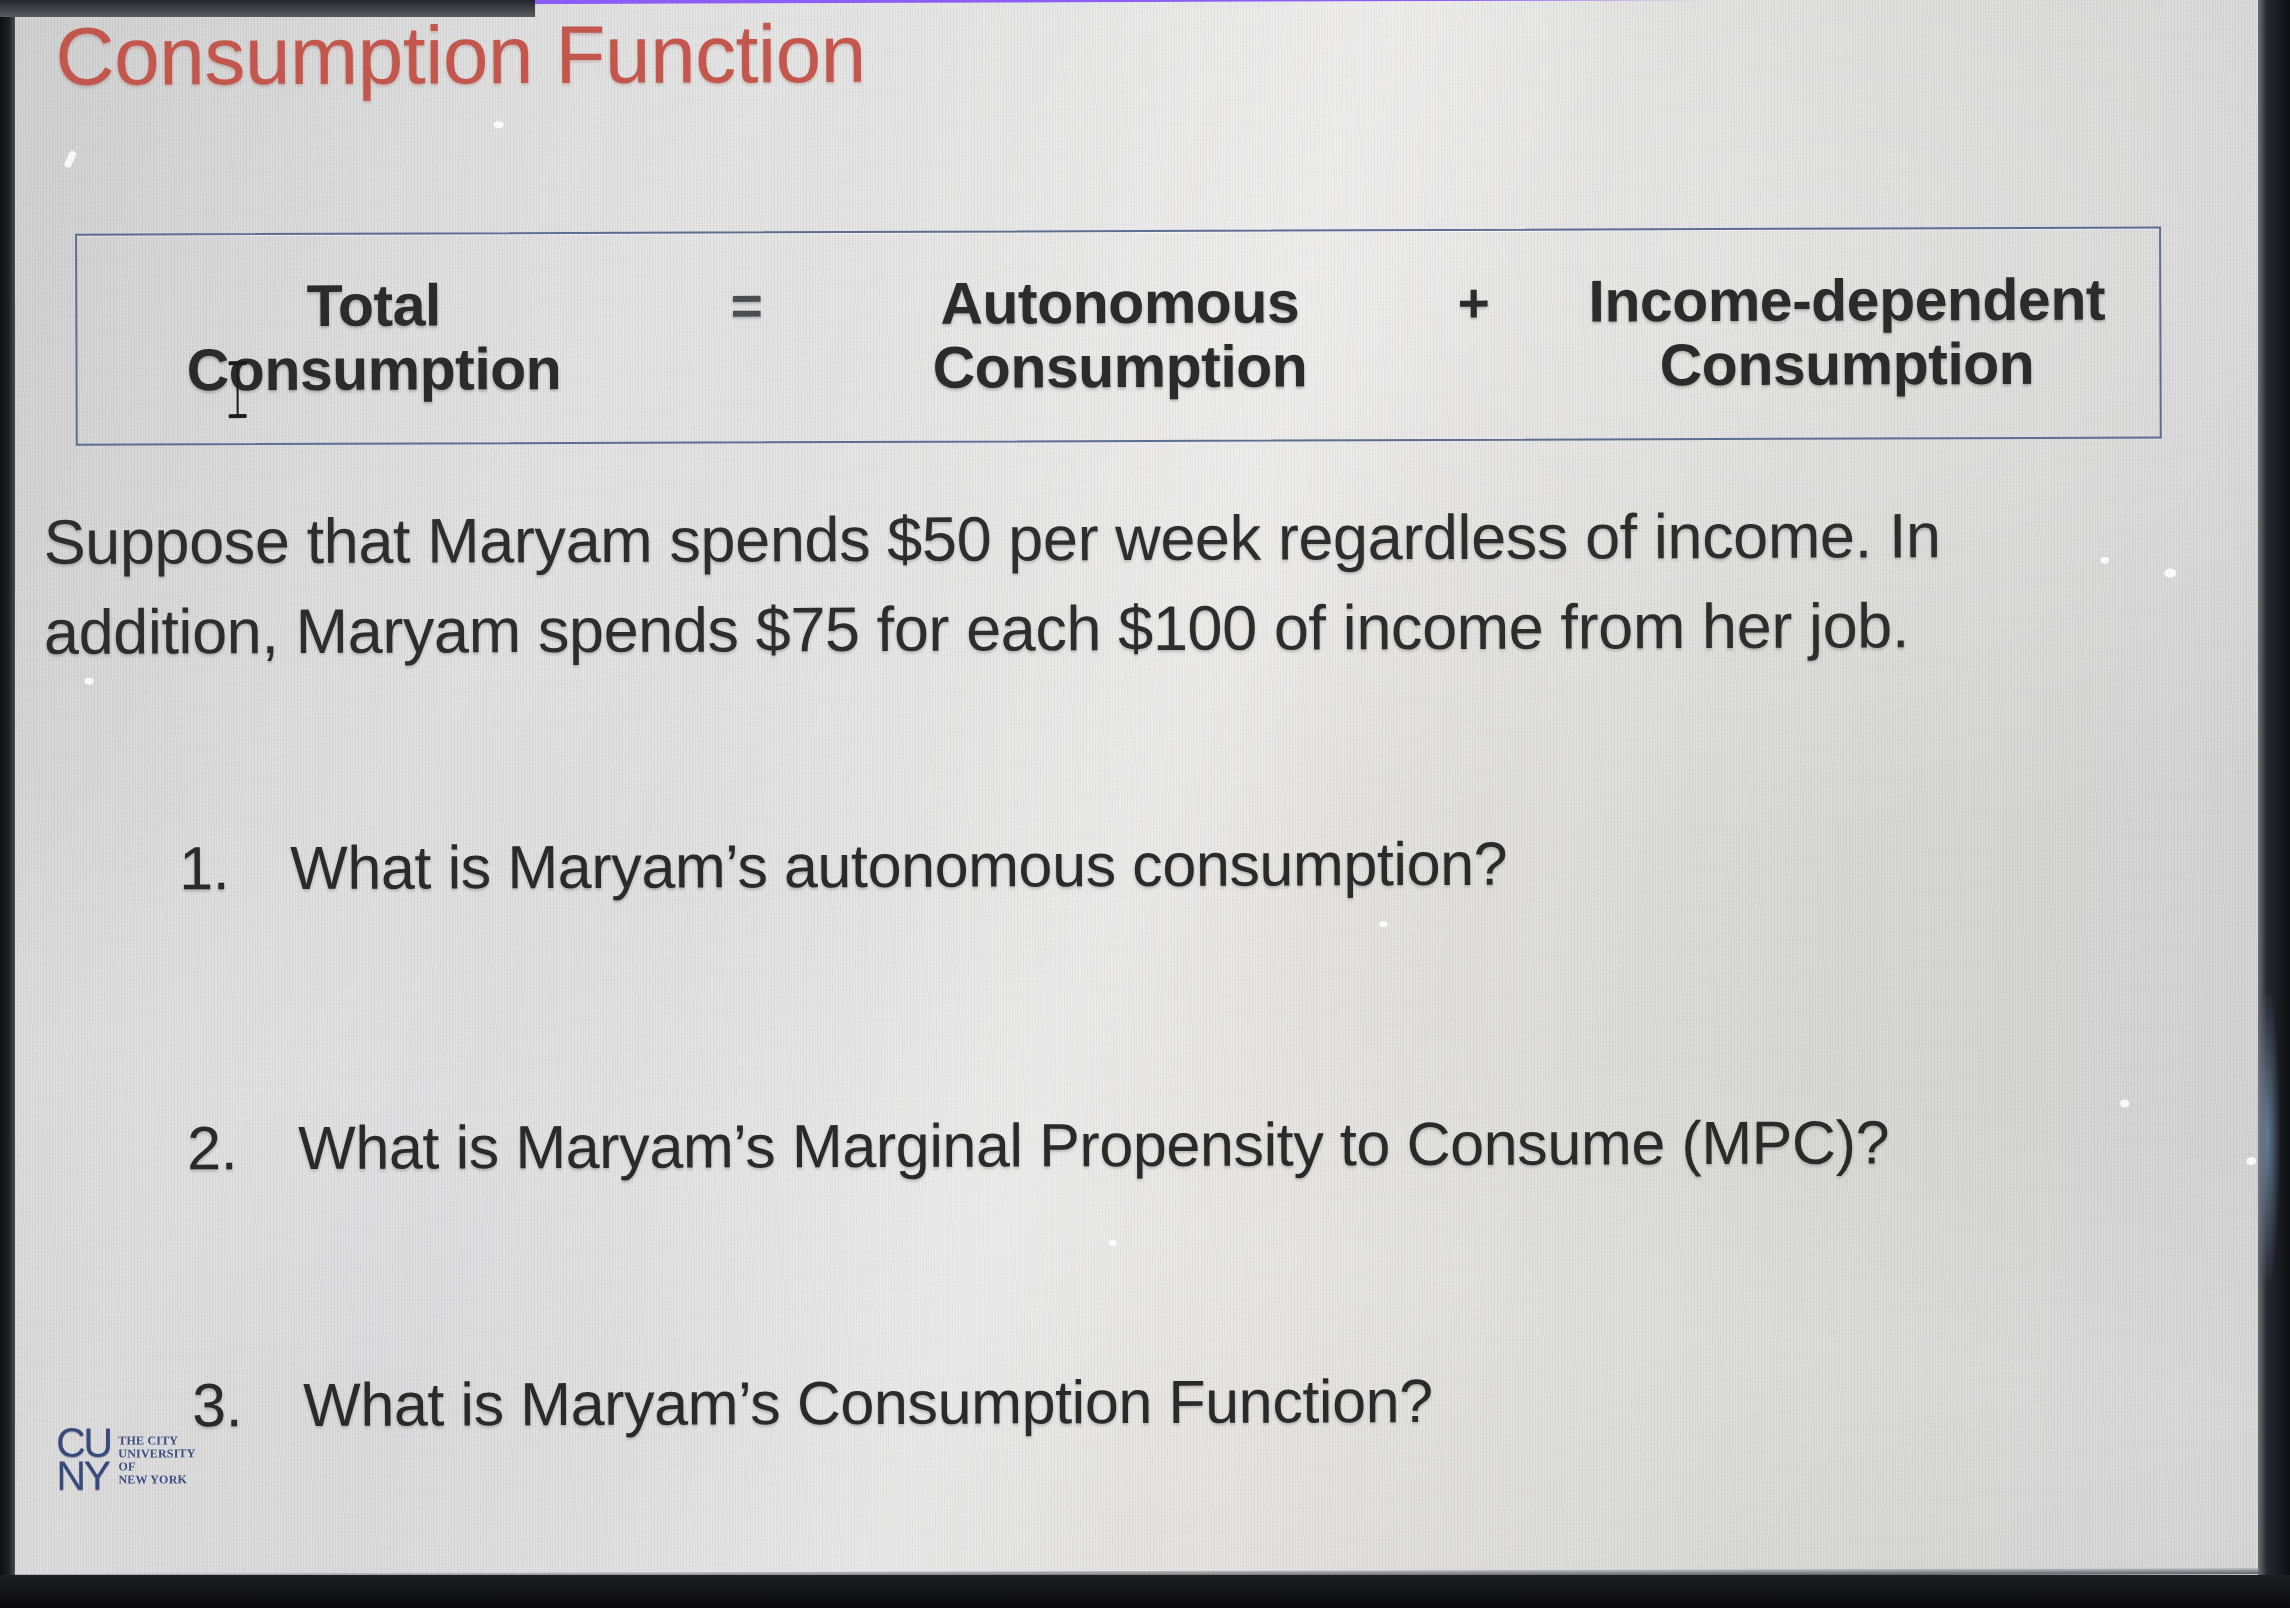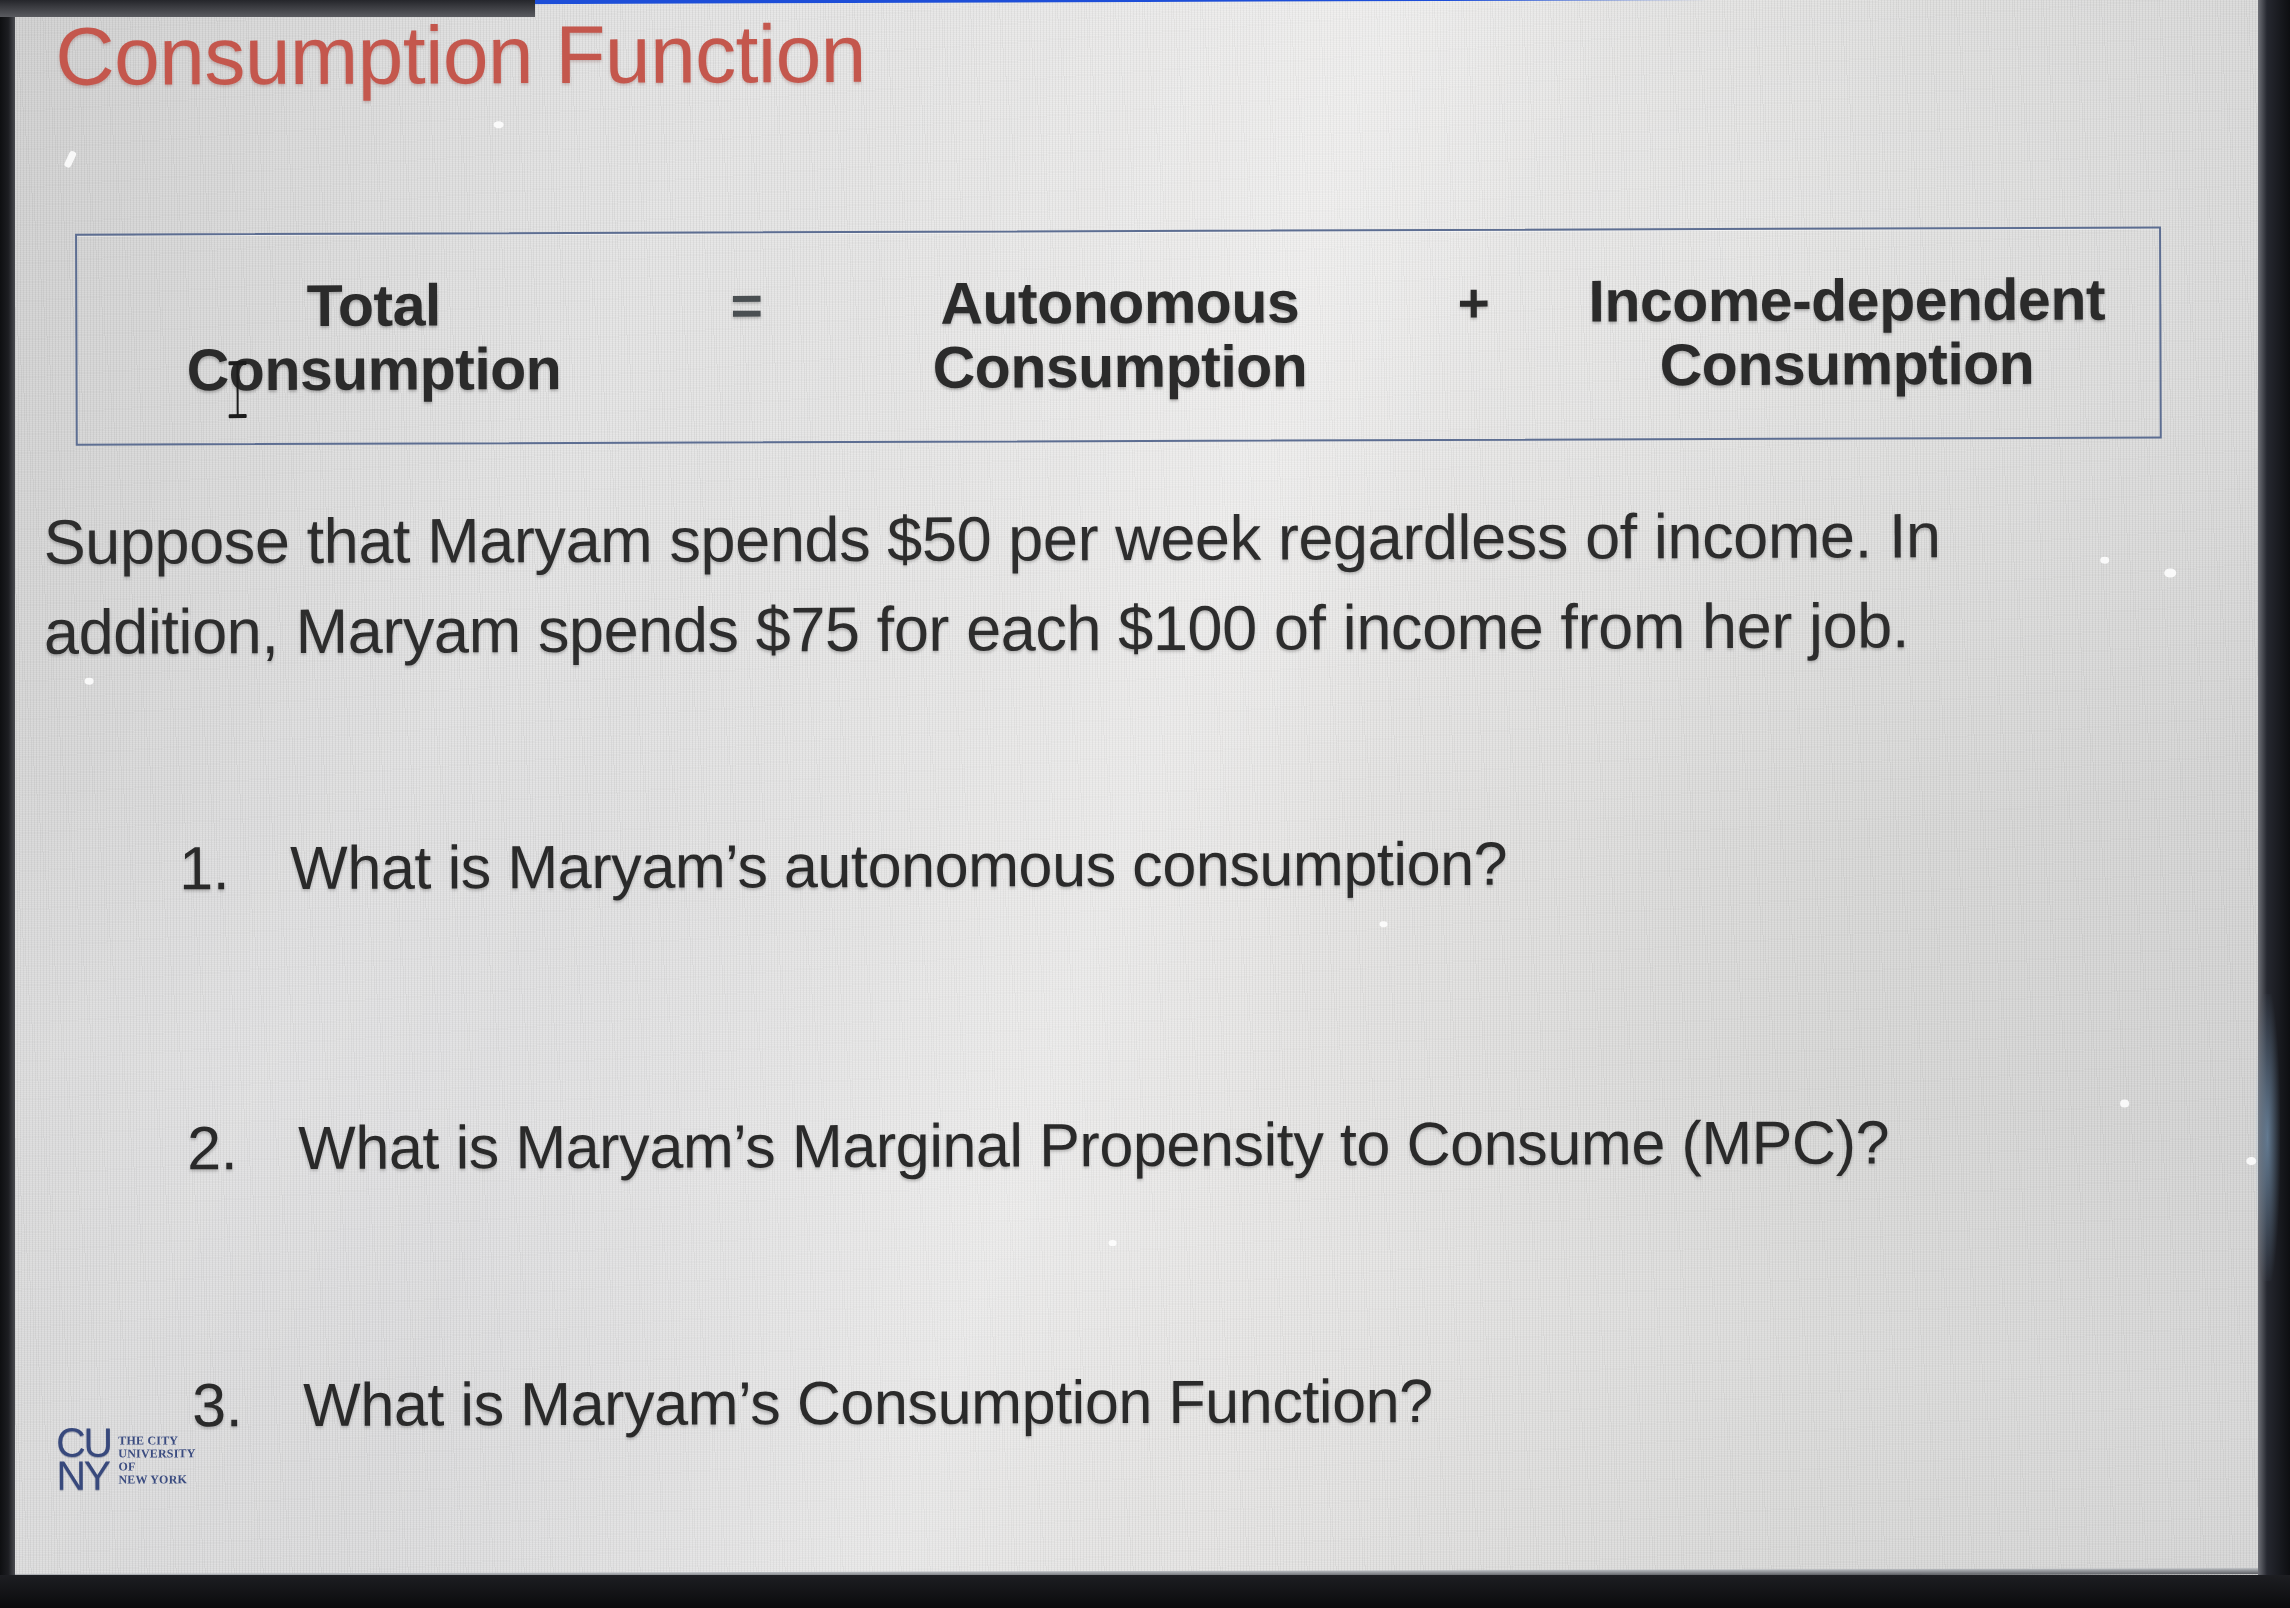--- a/index.html
+++ b/index.html
@@ -5,21 +5,21 @@
   html, body {
     margin: 0;
     padding: 0;
     background: #0b0b0c;
   }
   #screenshot {
     position: relative;
     width: 2290px;
     height: 1609px;
     overflow: hidden;
-    background: #1d4ed8;
+    background: #8b5cf6;
     font-family: "Liberation Sans", sans-serif;
   }
 
   
   .bezel-left {
     position: absolute;
     left: 0; top: 0;
     width: 15.3px; height: 1609px;
     background: linear-gradient(90deg, #0e0f11 0%, #1c1d21 55%, #4a4b50 100%);
     z-index: 40;

